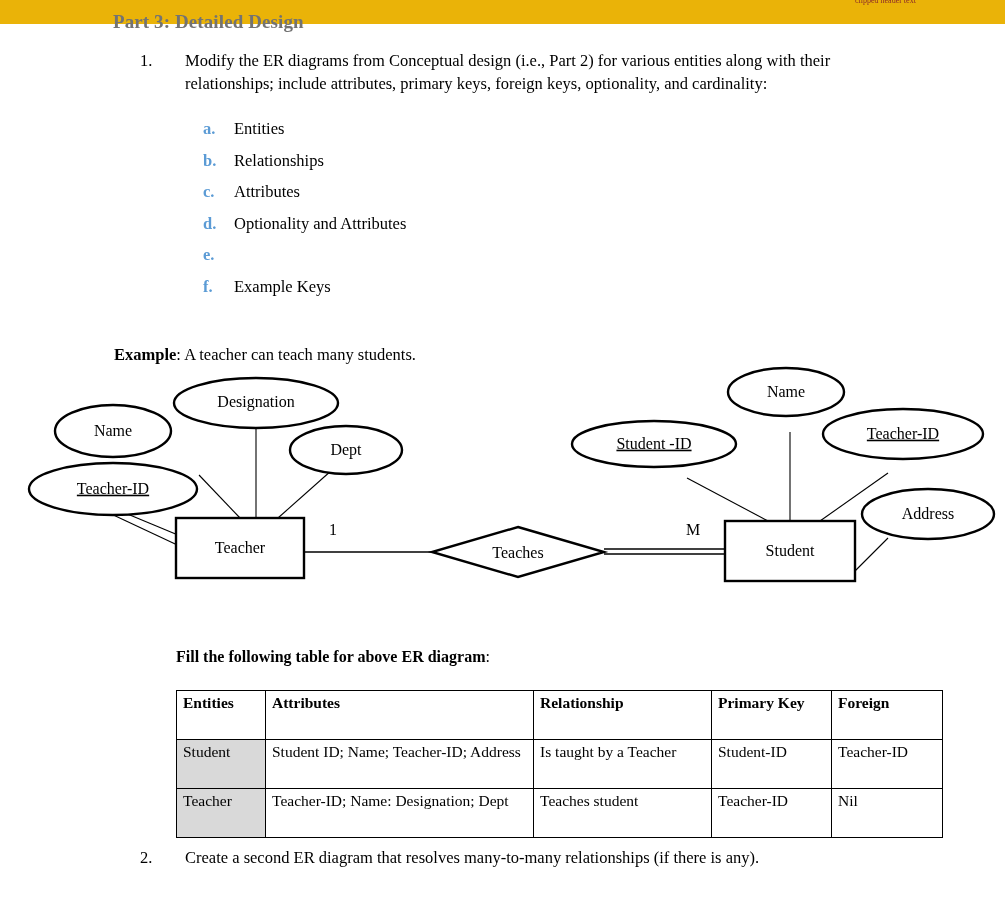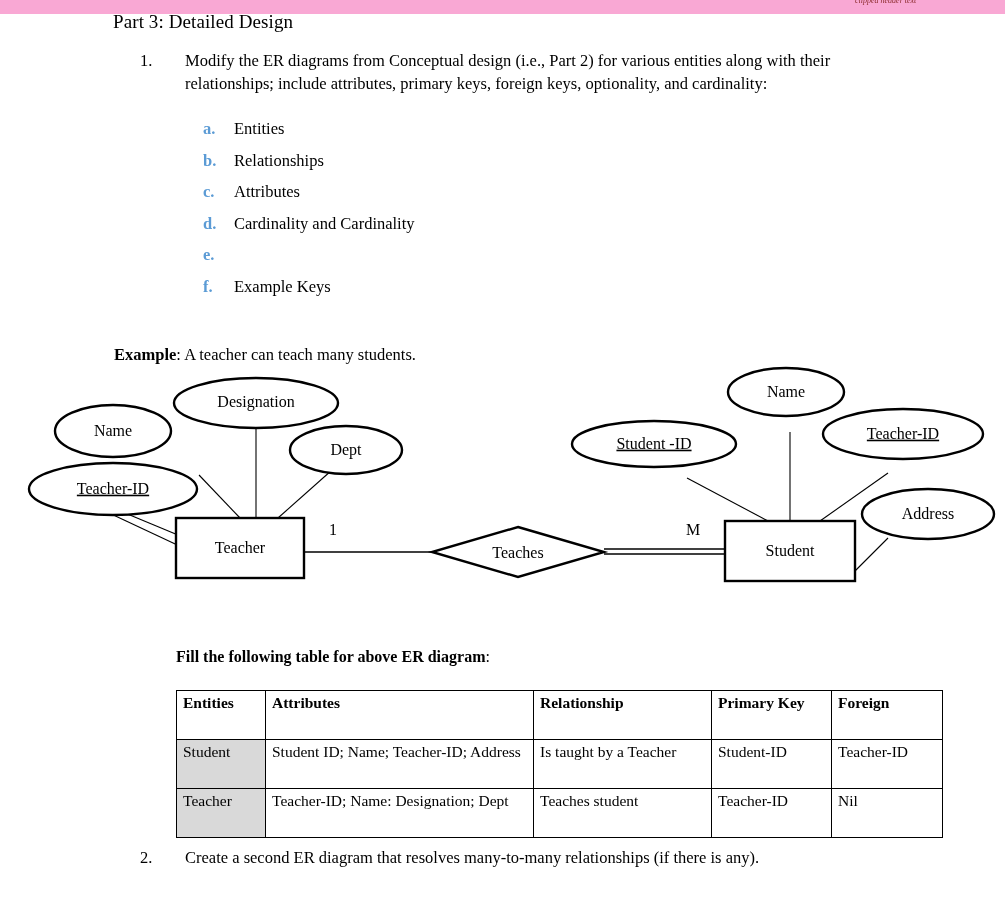--- a/index.html
+++ b/index.html
@@ -14,41 +14,40 @@
     position: relative;
     overflow: hidden;
     font-family: "Liberation Serif", "DejaVu Serif", serif;
     color: #000000;
   }
 
   
   #top-strip {
     position: absolute;
     left: 0; top: 0;
-    width: 1005px; height: 14px;
-    background: #f9a8d4;
+    width: 1005px; height: 24px;
+    background: #eab308;
     overflow: hidden;
-    font-style: italic;
   }
   #top-strip .clipped {
     position: absolute;
     left: 855px; top: -4px;
     font-size: 8px;
     color: #8a2a2a;
     white-space: nowrap;
     font-family: "Liberation Serif", serif;
   }
 
   
   #page-title {
     position: absolute;
     left: 113px; top: 11px;
     font-size: 19px;
-    font-weight: normal;
-    color: #000000;
+    font-weight: bold;
+    color: #737373;
     letter-spacing: 0.1px;
   }
 
   .numbered-item {
     position: absolute;
     font-size: 16.5px;
     line-height: 23px;
   }
   .numbered-item .num {
     position: absolute;
@@ -185,21 +184,21 @@
   <div class="lettered-item">
     <span class="letter">b.</span>
     <span class="lbl">Relationships</span>
   </div>
   <div class="lettered-item">
     <span class="letter">c.</span>
     <span class="lbl">Attributes</span>
   </div>
   <div class="lettered-item">
     <span class="letter">d.</span>
-    <span class="lbl">Cardinality and Cardinality</span>
+    <span class="lbl">Optionality and Attributes</span>
   </div>
   <div class="lettered-item">
     <span class="letter">e.</span>
   </div>
   <div class="lettered-item">
     <span class="letter">f.</span>
     <span class="lbl">Example Keys</span>
   </div>
 </div>
 

